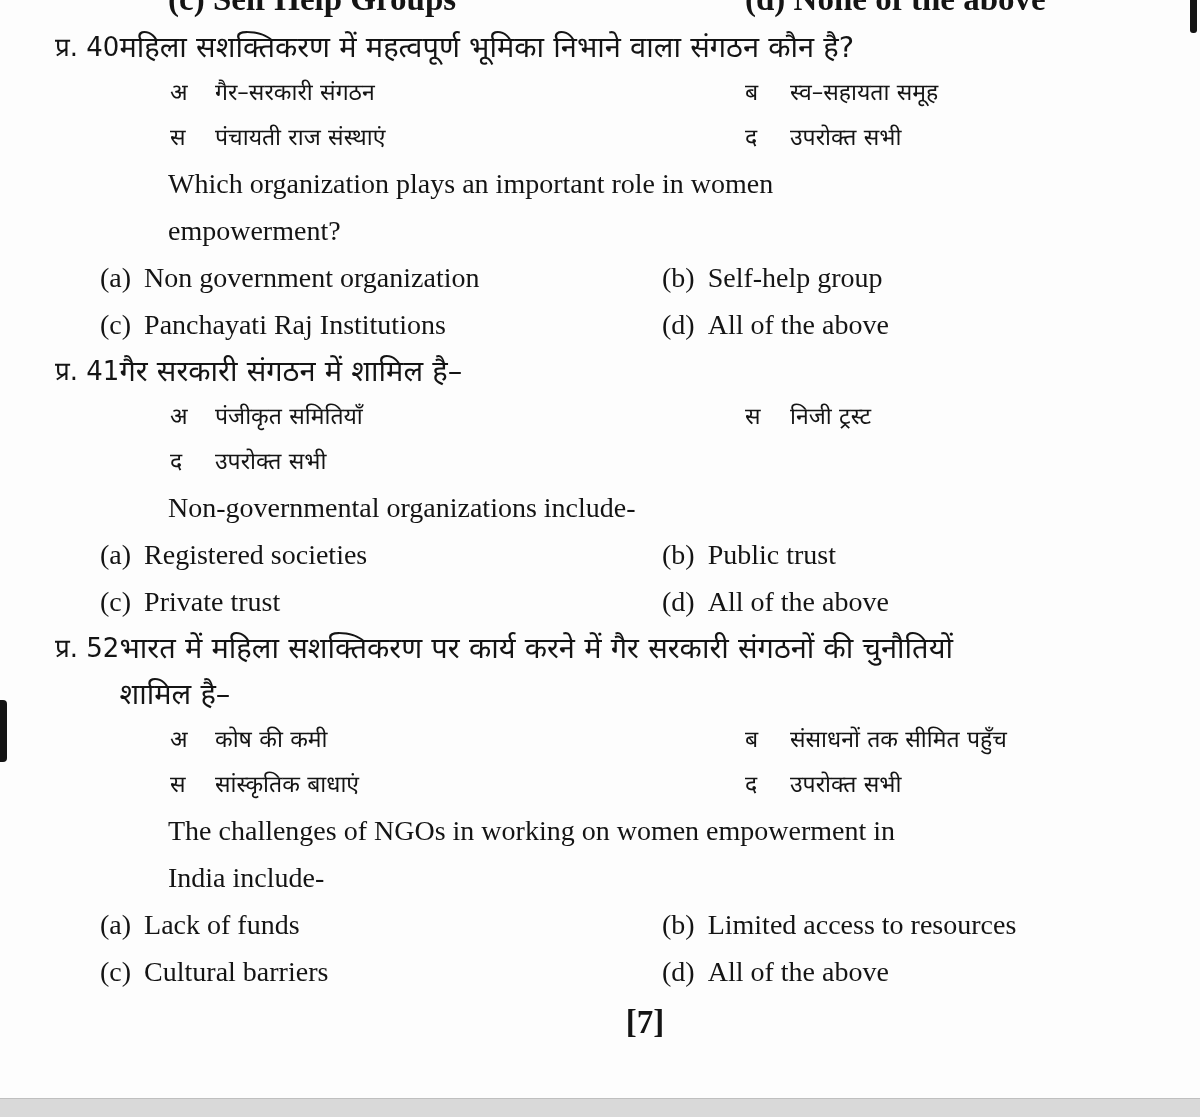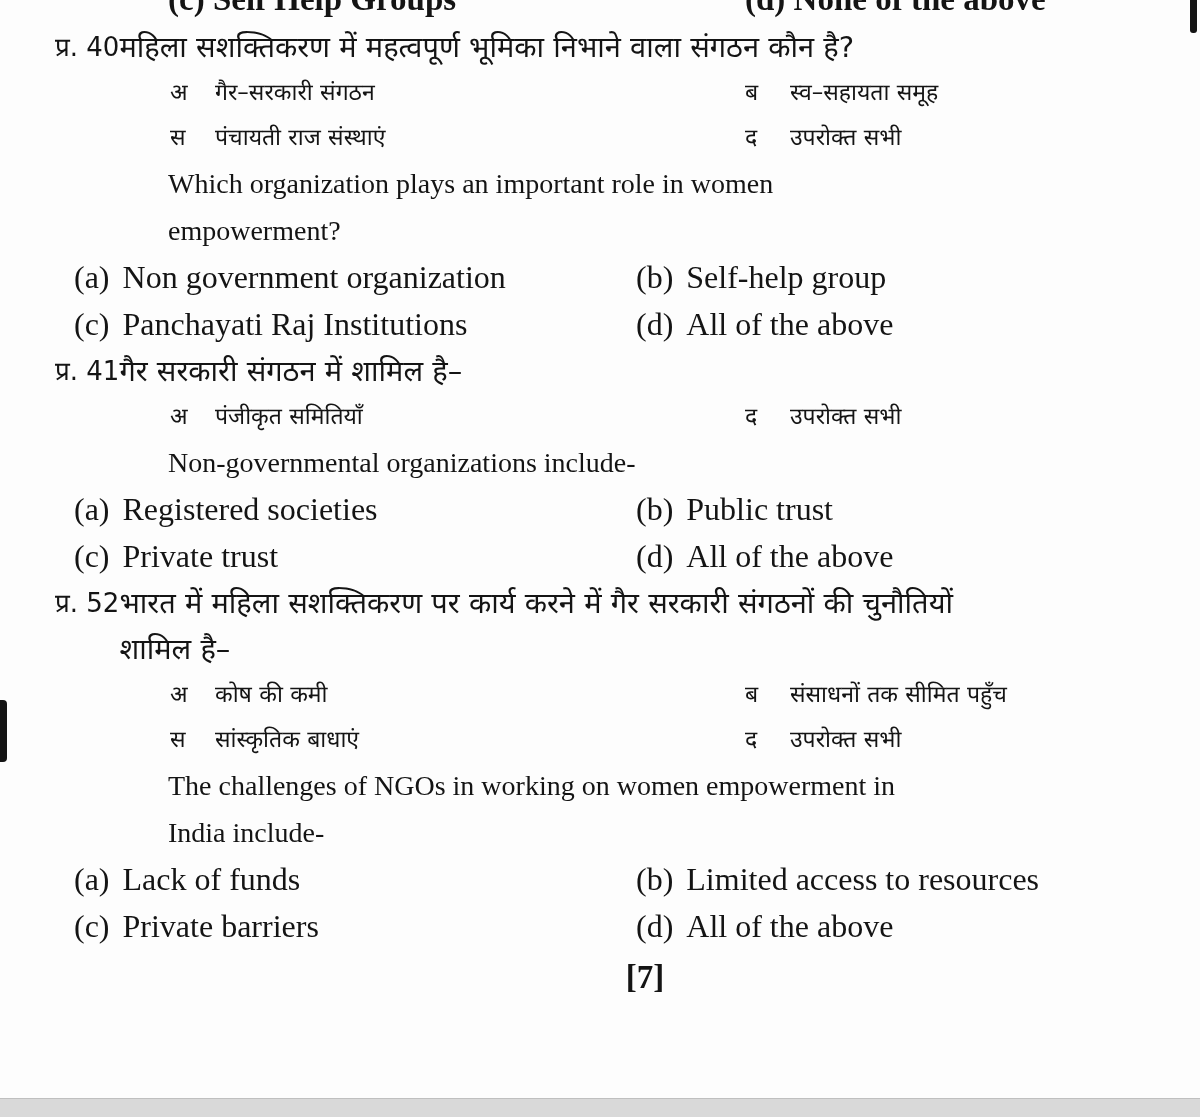--- a/index.html
+++ b/index.html
@@ -47,22 +47,22 @@
   .hindi-grid .opt-label { display: inline-block; min-width: 45px; }
   .opt { white-space: nowrap; overflow: hidden; }
 
   .eng-lines { padding-left: 168px; }
   .e-line {
     font-size: 28px; line-height: 47px;
     white-space: nowrap; overflow: hidden;
   }
   .eng-grid {
     grid-template-columns: 562px auto;
-    padding-left: 74px;
-    font-size: 32px; line-height: 47px;
+    padding-left: 100px;
+    font-size: 28px; line-height: 47px;
   }
   .eng-grid .opt-label { display: inline-block; margin-right: 13px; }
 
   .footer-page {
     text-align: center;
     font-size: 33px; font-weight: bold; line-height: 47px;
     margin-top: 4px;
     padding-left: 90px;
   }
 
@@ -135,20 +135,23 @@
       <div class="q-hindi-lines">
         <div class="q-line h-line hindi">गैर सरकारी संगठन में शामिल है–</div>
 
       </div>
     </div>
     <div class="opt-grid hindi-grid hindi">
       <div class="opt">
         <span class="opt-label">अ</span><span class="opt-text">पंजीकृत समितियाँ</span>
       </div>
       <div class="opt">
+        <span class="opt-label">स</span><span class="opt-text">निजी ट्रस्ट</span>
+      </div>
+      <div class="opt">
         <span class="opt-label">द</span><span class="opt-text">उपरोक्त सभी</span>
       </div>
     </div>
     <div class="eng-lines">
       <div class="q-line e-line serif">Non-governmental organizations include-</div>
 
     </div>
     <div class="opt-grid eng-grid serif">
       <div class="opt">
         <span class="opt-label">(a)</span><span class="opt-text">Registered societies</span>
@@ -192,21 +195,21 @@
       <div class="q-line e-line serif">India include-</div>
     </div>
     <div class="opt-grid eng-grid serif">
       <div class="opt">
         <span class="opt-label">(a)</span><span class="opt-text">Lack of funds</span>
       </div>
       <div class="opt">
         <span class="opt-label">(b)</span><span class="opt-text">Limited access to resources</span>
       </div>
       <div class="opt">
-        <span class="opt-label">(c)</span><span class="opt-text">Private barriers</span>
+        <span class="opt-label">(c)</span><span class="opt-text">Cultural barriers</span>
       </div>
       <div class="opt">
         <span class="opt-label">(d)</span><span class="opt-text">All of the above</span>
       </div>
     </div>
   </section>
 
   <div class="footer-page serif">[7]</div>
 </div>
 

